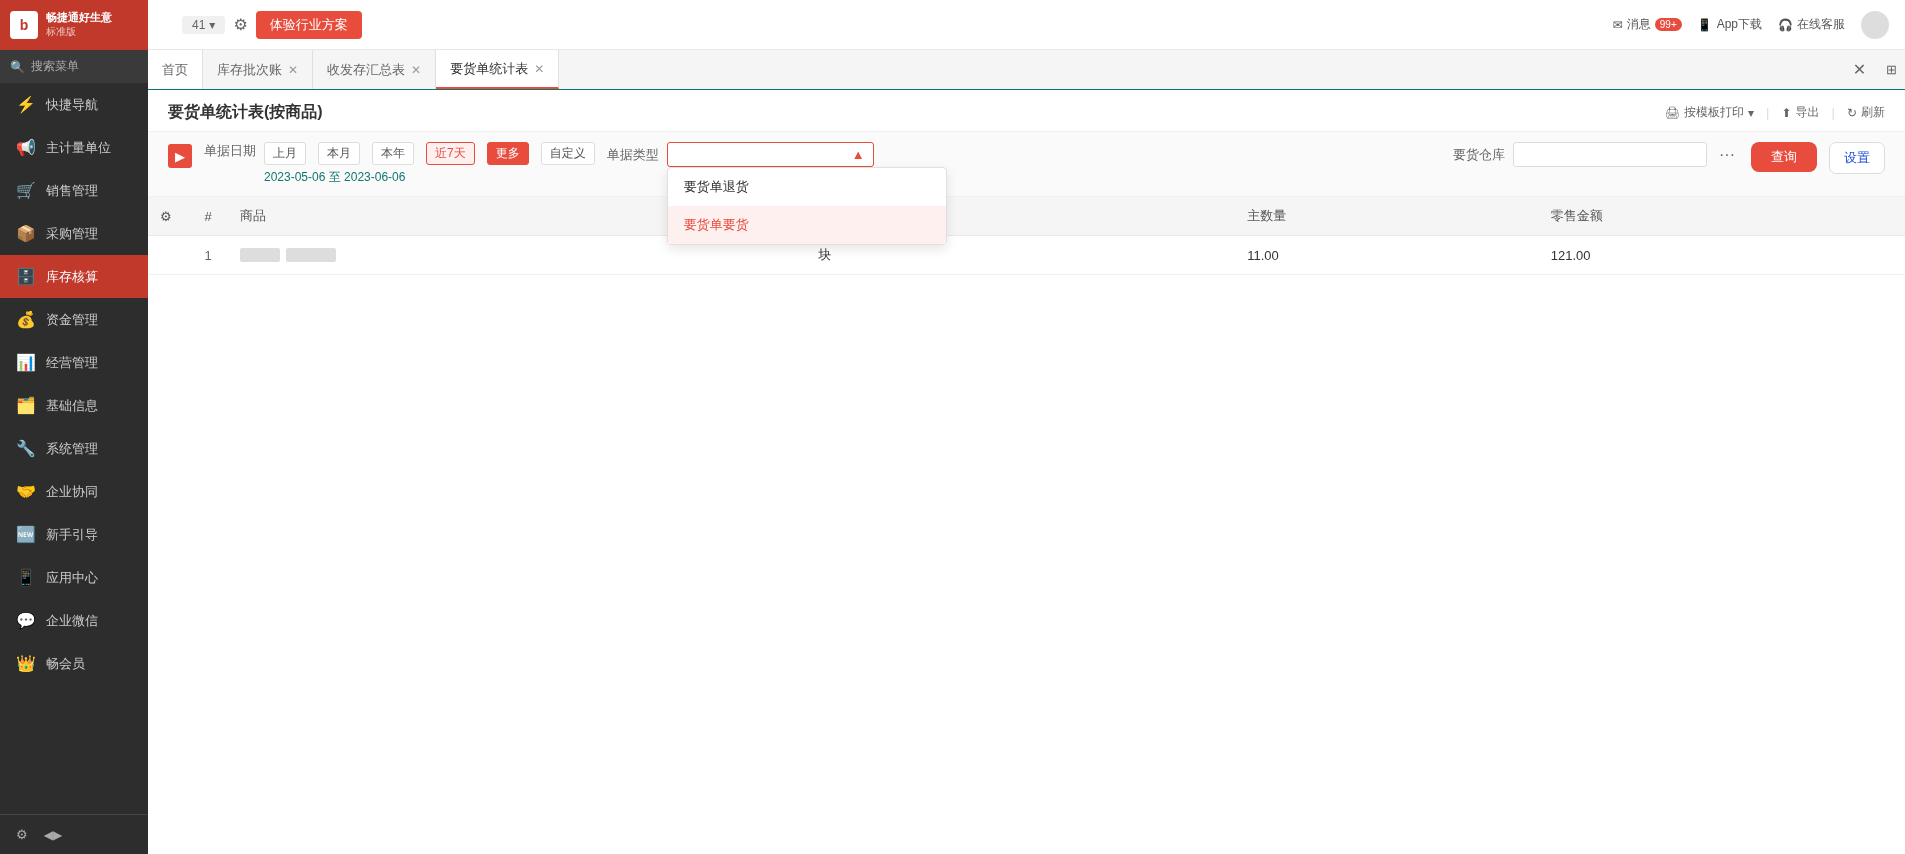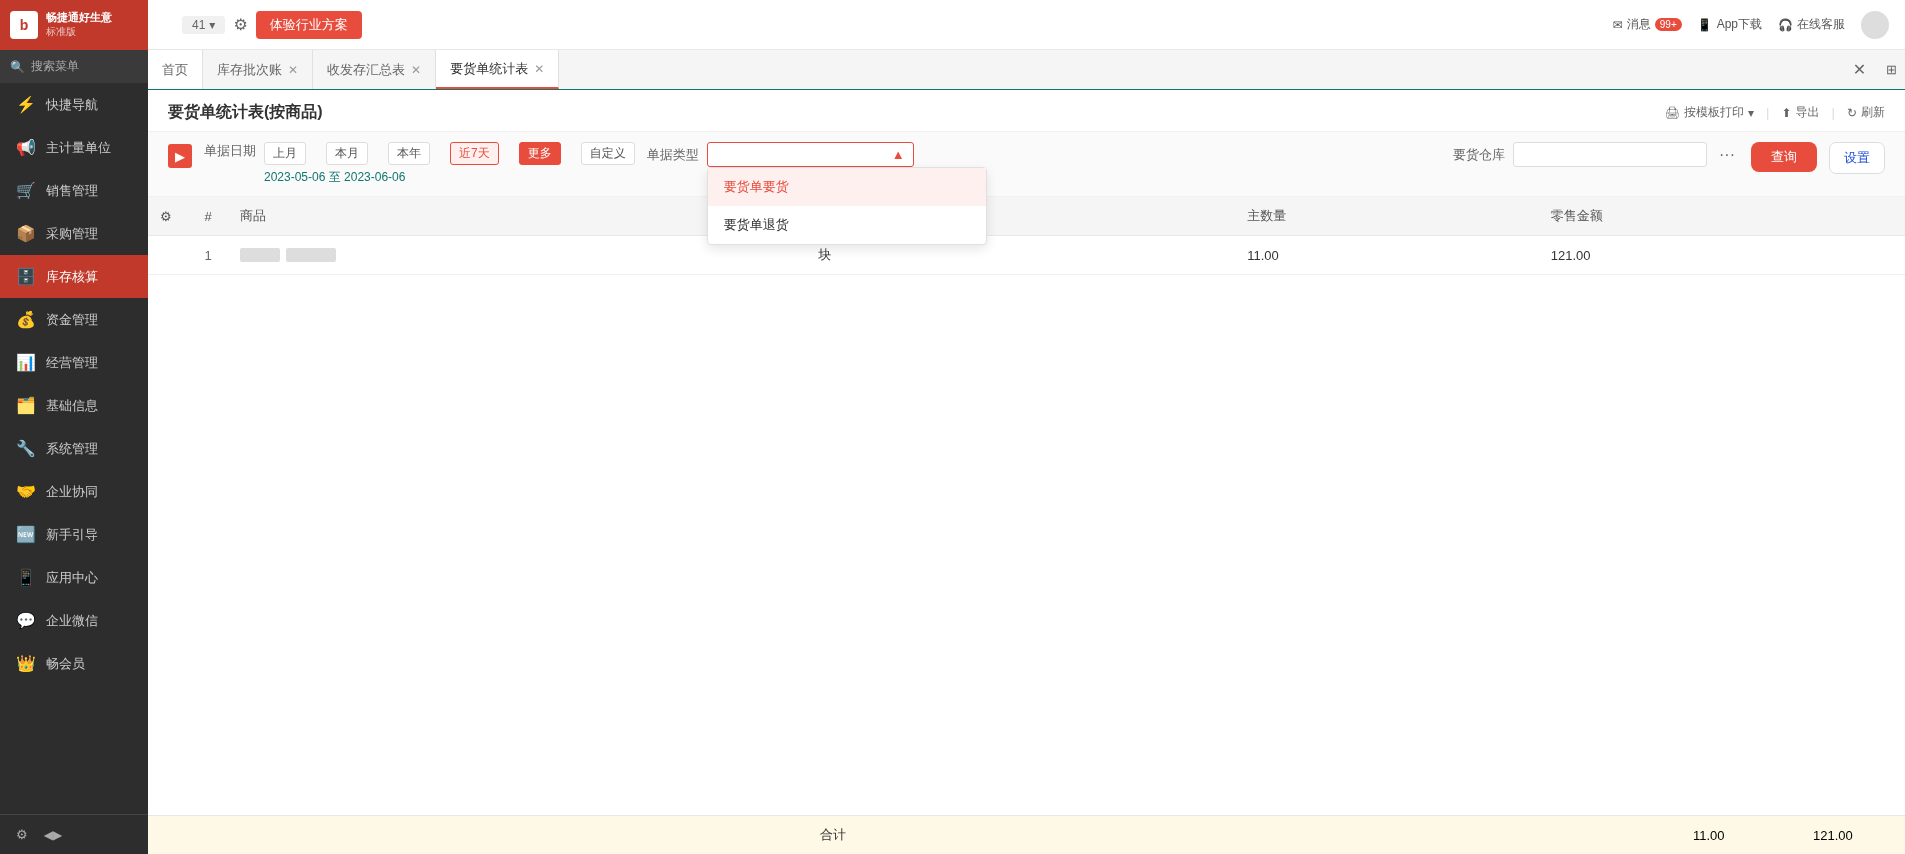--- a/index.html
+++ b/index.html
@@ -237,21 +237,21 @@
       cursor: pointer;
       flex-shrink: 0;
       margin-top: 2px;
     }
     .filter-group {
       display: flex;
       align-items: flex-start;
       gap: 8px;
     }
     .filter-label { color: #666; font-size: 13px; white-space: nowrap; }
-    .date-shortcuts { display: flex; gap: 20px; align-items: center; }
+    .date-shortcuts { display: flex; gap: 12px; align-items: center; }
     .date-btn {
       padding: 2px 8px;
       border: 1px solid #ddd;
       border-radius: 3px;
       background: white;
       color: #555;
       font-size: 12px;
       cursor: pointer;
       font-family: inherit;
     }
@@ -569,22 +569,22 @@
 
       <div class="filter-type-group">
         <span class="filter-label">单据类型</span>
         <div style="position:relative;">
           <div class="filter-input-wrapper">
             <input type="text" placeholder="" style="">
             <span class="chevron">▲</span>
           </div>
 
           <div class="dropdown">
+            <div class="dropdown-item">要货单退货</div>
             <div class="dropdown-item selected">要货单要货</div>
-            <div class="dropdown-item">要货单退货</div>
           </div>
         </div>
       </div>
 
       <div class="warehouse-group">
         <span class="filter-label">要货仓库</span>
         <input class="warehouse-input" type="text" style="">
         <span class="more-btn">···</span>
       </div>
 
@@ -617,24 +617,15 @@
               </div>
             </td>
             <td>块</td>
             <td>11.00</td>
             <td>121.00</td>
           </tr>
         </tbody>
       </table>
     </div>
 
-    <div style="position:absolute; bottom:0; left:0; right:0; background:#fef9e7; border-top:1px solid #e8e8e8; padding:10px 12px; display:flex; align-items:center; gap:40px;">
-      <span style="width:80px;"></span>
-      <span style="width:40px;"></span>
-      <span style="min-width:200px;"></span>
-      <span class="footer-label">合计</span>
-      <span style="flex:1;"></span>
-      <span style="min-width:80px; text-align:left;">11.00</span>
-      <span style="min-width:80px; text-align:left;">121.00</span>
-    </div>
 
   </div>
 </div>
 
 </body></html>

